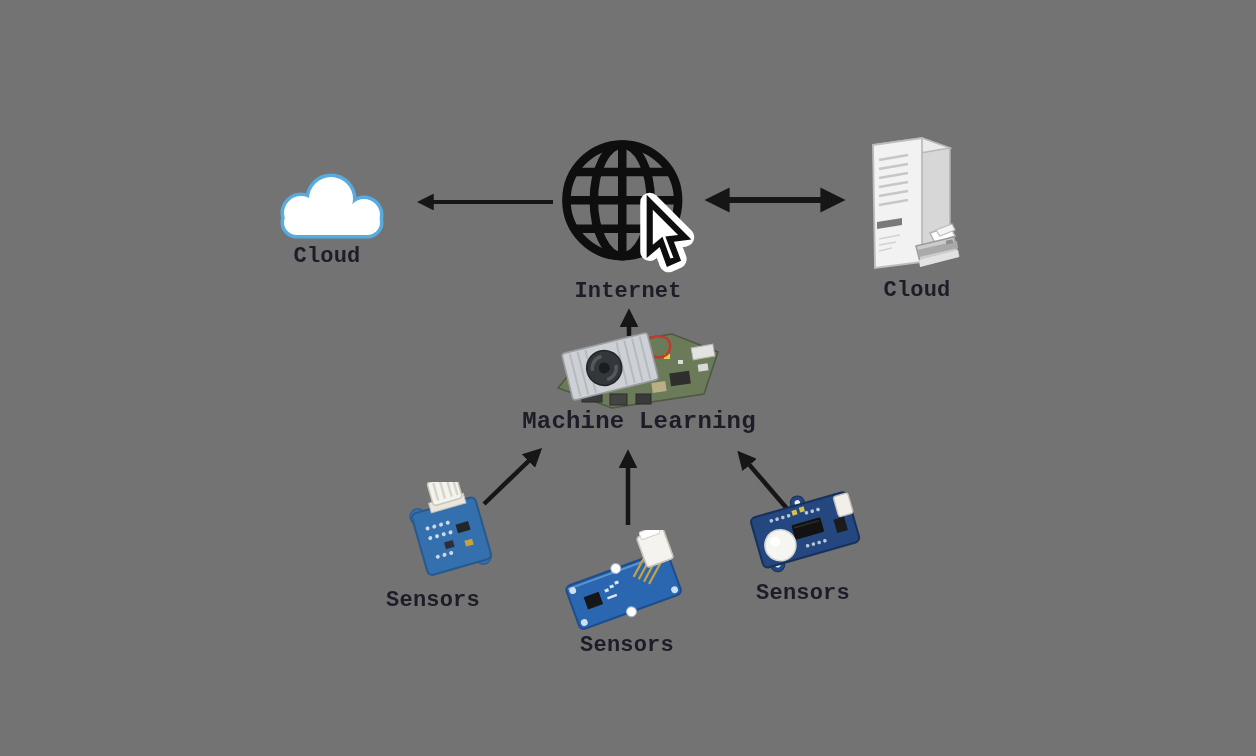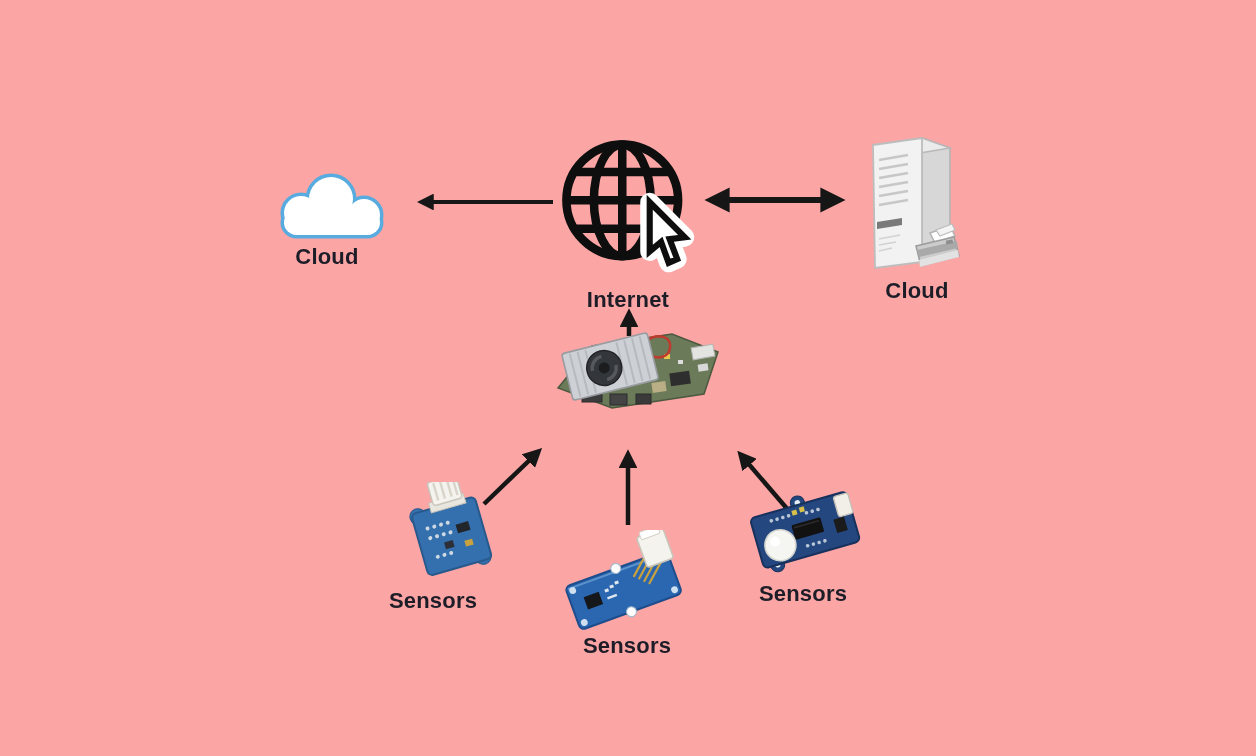--- a/index.html
+++ b/index.html
@@ -1,19 +1,19 @@
 <!DOCTYPE html>
 <html><head>
 <meta charset="utf-8">
 <style>
   html,body{margin:0;padding:0;background:#ffffff;}
   .canvas{
     position:relative;width:1256px;height:756px;overflow:hidden;
-    background:#fca5a5;
-    font-family:Liberation Sans, sans-serif;
+    background:#737373;
+    font-family:Liberation Mono, monospace;
   }
   .node{position:absolute;}
   .node-label{
     position:absolute;transform:translateX(-50%);
     font-weight:bold;color:#1d1d28;font-size:22px;letter-spacing:.2px;
     white-space:nowrap;text-align:center;
   }
   .node-label.big{font-size:24px;}
   svg{display:block;}
   #edges{position:absolute;left:0;top:0;}
@@ -71,21 +71,21 @@
           <line x1="4" y1="72" x2="136" y2="72"></line>
           <line x1="4" y1="102" x2="136" y2="102"></line>
         </g>
       </g>
       <g transform="translate(99,74)">
         <path d="M0,0 L0,52 L12,42 L20,64 L29,60 L21,39 L37,37 Z" fill="#ffffff" stroke="#ffffff" stroke-width="20" stroke-linejoin="round"></path>
         <path d="M0,0 L0,52 L12,42 L20,64 L29,60 L21,39 L37,37 Z" fill="#ffffff" stroke="#0e0e0e" stroke-width="6.5" stroke-linejoin="miter"></path>
       </g>
     </svg>
   </div>
-  <div class="node-label" style="left:628px;top:287px;">Internet</div>
+  <div class="node-label" style="left:628px;top:279px;">Internet</div>
 
   <div class="node" style="left:862px;top:136px;">
     <svg width="104" height="138" viewBox="0 0 104 138">
 
       <polygon points="60,2 88,12 88,110 60,126" fill="#d7d7d7" stroke="#b2b2b2" stroke-width="1.5"></polygon>
 
       <polygon points="11,9 60,2 88,12 40,20" fill="#ebebeb" stroke="#b8b8b8" stroke-width="1.5"></polygon>
 
       <polygon points="11,9 60,2 60,126 13,132" fill="#f2f2f2" stroke="#bdbdbd" stroke-width="1.8"></polygon>
 
@@ -148,20 +148,21 @@
           <line x1="78" y1="18" x2="78" y2="62"></line>
             <line x1="86" y1="18" x2="86" y2="62"></line>
           <line x1="94" y1="18" x2="94" y2="62"></line>
         </g>
         <circle cx="52" cy="40" r="17.5" fill="#33363a" stroke="#222428" stroke-width="1.5"></circle>
         <path d="M52,40 m-12,0 a12,12 0 0 1 12,-12 M52,40 m12,0 a12,12 0 0 1 -12,12" stroke="#55585c" stroke-width="3.4" fill="none"></path>
         <circle cx="52" cy="40" r="5.5" fill="#1b1d1f"></circle>
       </g>
     </svg>
   </div>
+  <div class="node-label big" style="left:639px;top:408px;">Machine Learning</div>
 
   <div class="node" style="left:402px;top:482px;">
     <svg width="100" height="96" viewBox="0 0 100 96">
       <g transform="rotate(-16 50 52)">
 
         <circle cx="22" cy="26" r="8" fill="#3470ad" stroke="#28598c"></circle>
         <circle cx="22" cy="26" r="3.2" fill="#eef3f8"></circle>
         <circle cx="74" cy="82" r="8" fill="#3470ad" stroke="#28598c"></circle>
         <circle cx="74" cy="82" r="3.2" fill="#eef3f8"></circle>
 

